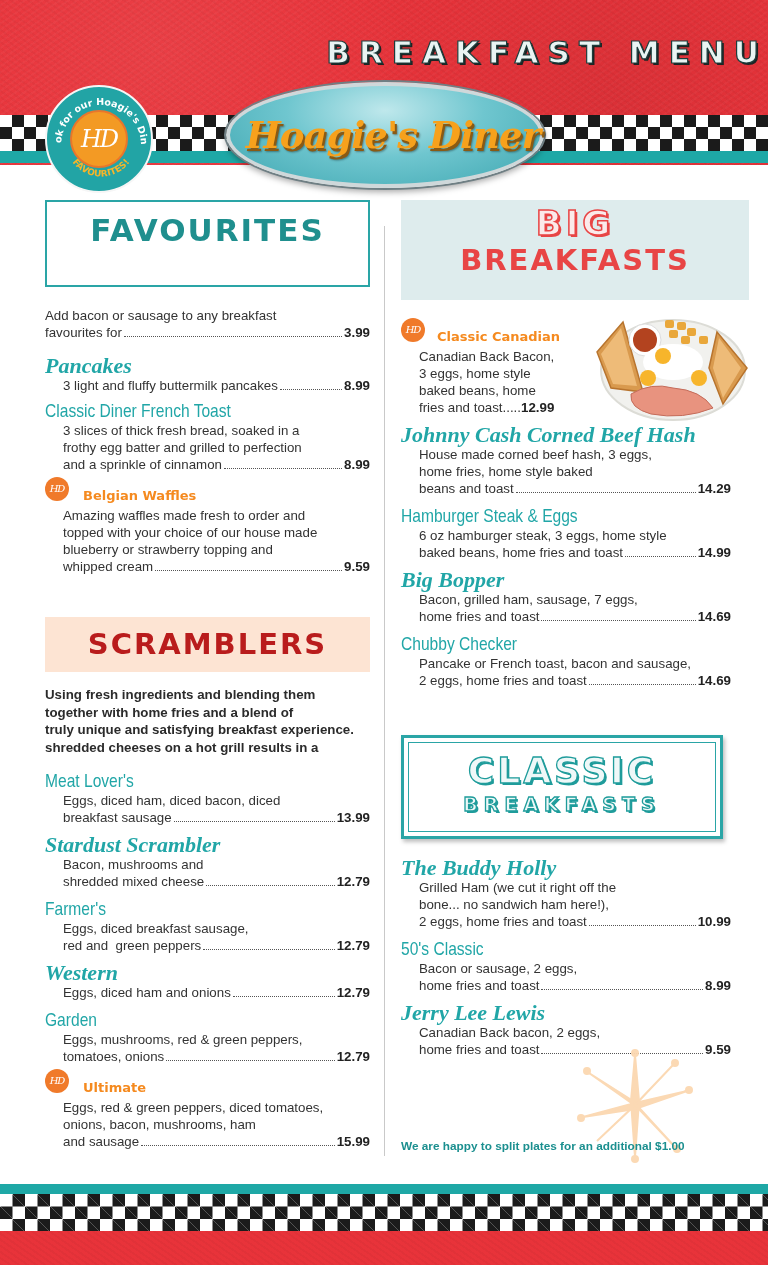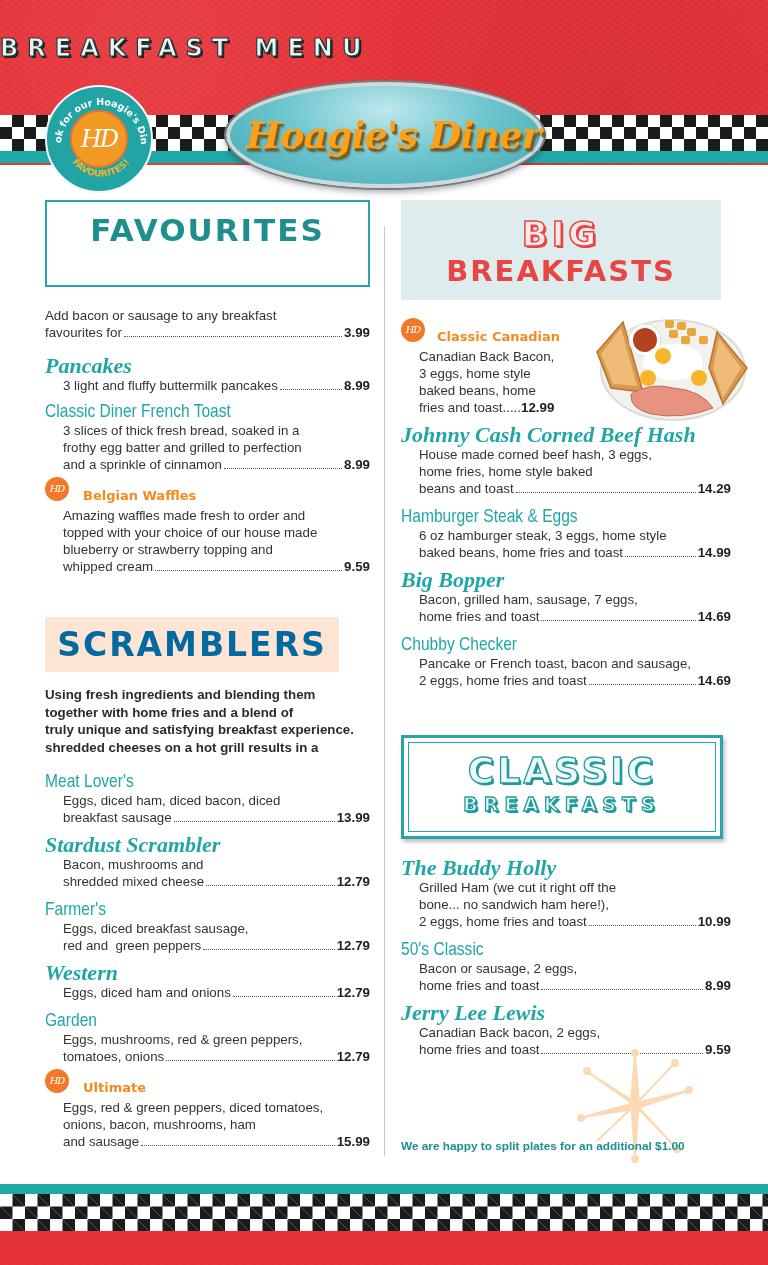--- a/index.html
+++ b/index.html
@@ -10,22 +10,22 @@
   .header {
     position: absolute; left: 0; top: 0; width: 768px; height: 165px;
     background:
       radial-gradient(circle at 20% 30%, rgba(255,255,255,0.06) 0, transparent 40%),
       radial-gradient(circle at 80% 60%, rgba(0,0,0,0.06) 0, transparent 45%),
       repeating-linear-gradient(35deg, rgba(0,0,0,0.03) 0 2px, transparent 2px 5px),
       repeating-linear-gradient(-35deg, rgba(255,255,255,0.03) 0 2px, transparent 2px 5px),
       #e8333a;
   }
   .header-title {
-    position: absolute; left: 0; width: 768px; top: 34px; text-align: left;
-    font-family: "DejaVu Sans", sans-serif; font-weight: bold; font-size: 24px;
+    position: absolute; left: 0; width: 768px; top: 34px; text-align: right;
+    font-family: "DejaVu Sans", sans-serif; font-weight: bold; font-size: 31px;
     letter-spacing: 9px; color: #e9f4f3;
     -webkit-text-stroke: 1.2px #1d3c3b;
     text-shadow: 2px 2px 0 #1b2524;
   }
   .checker-top {
     position: absolute; left: 0; top: 115px; width: 768px; height: 36px;
     background-color: #fff;
     background-image:
       linear-gradient(45deg, #1b1b1b 25%, transparent 25%, transparent 75%, #1b1b1b 75%),
       linear-gradient(45deg, #1b1b1b 25%, transparent 25%, transparent 75%, #1b1b1b 75%);
@@ -102,28 +102,28 @@
   .hd-icon {
     width: 24px; height: 24px; border-radius: 50%; background: #f07a2a; color: #fff;
     font-family: "DejaVu Serif", serif; font-style: italic; font-size: 10px;
     display: flex; align-items: center; justify-content: center; margin-right: 14px;
     margin-bottom: 6px; letter-spacing: -1px;
   }
   .hd-title { font-family: "DejaVu Sans", sans-serif; font-weight: bold; font-size: 13px; color: #f58a1f; }
   .desc { margin-left: 18px; font-size: 13.3px; line-height: 17px; color: #333; }
 
   .box-scram {
-    margin-top: 42px; width: 294px; height: 55px; background: #fde4d3; text-align: center;
-    font-family: "DejaVu Sans", sans-serif; font-weight: bold; font-size: 33px; letter-spacing: 2px;
-    color: #0369a1; line-height: 55px;
+    margin-top: 42px; width: 325px; height: 55px; background: #fde4d3; text-align: center;
+    font-family: "DejaVu Sans", sans-serif; font-weight: bold; font-size: 29px; letter-spacing: 2px;
+    color: #b91c1c; line-height: 55px;
   }
   .scram-intro { margin-top: 14px; font-weight: bold; font-size: 13.3px; line-height: 17.5px; color: #2b2b2b; }
 
   .box-big {
-    width: 320px; height: 100px; background: #deeced; text-align: center; padding-top: 15px;
+    width: 348px; height: 100px; background: #deeced; text-align: center; padding-top: 4px;
   }
   .box-big .l1 {
     font-family: "DejaVu Sans", sans-serif; font-weight: bold; font-size: 34px; letter-spacing: 4px;
     color: #fbeaea; -webkit-text-stroke: 1.5px #e84545; text-shadow: 2px 2px 0 #e84545; line-height: 38px;
   }
   .box-big .l2 {
     font-family: "DejaVu Sans", sans-serif; font-weight: bold; font-size: 29px; letter-spacing: 2px;
     color: #e84545; line-height: 36px;
   }
 

